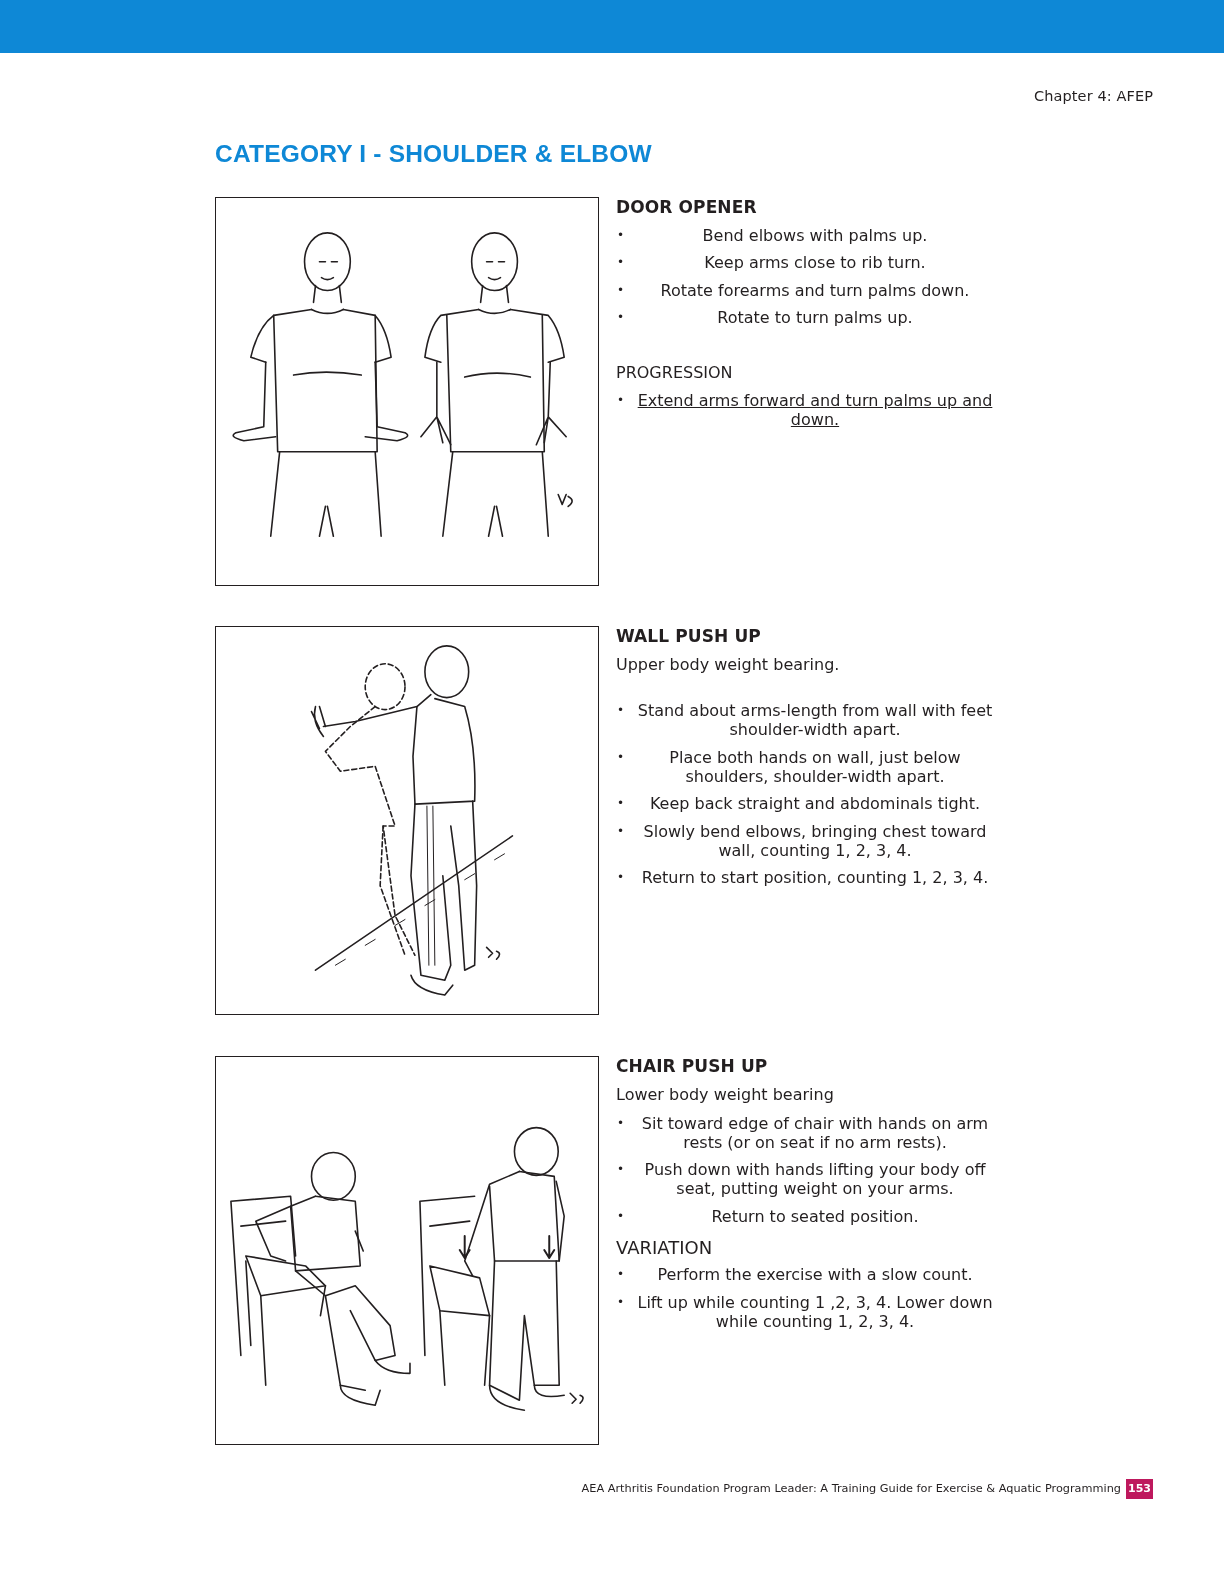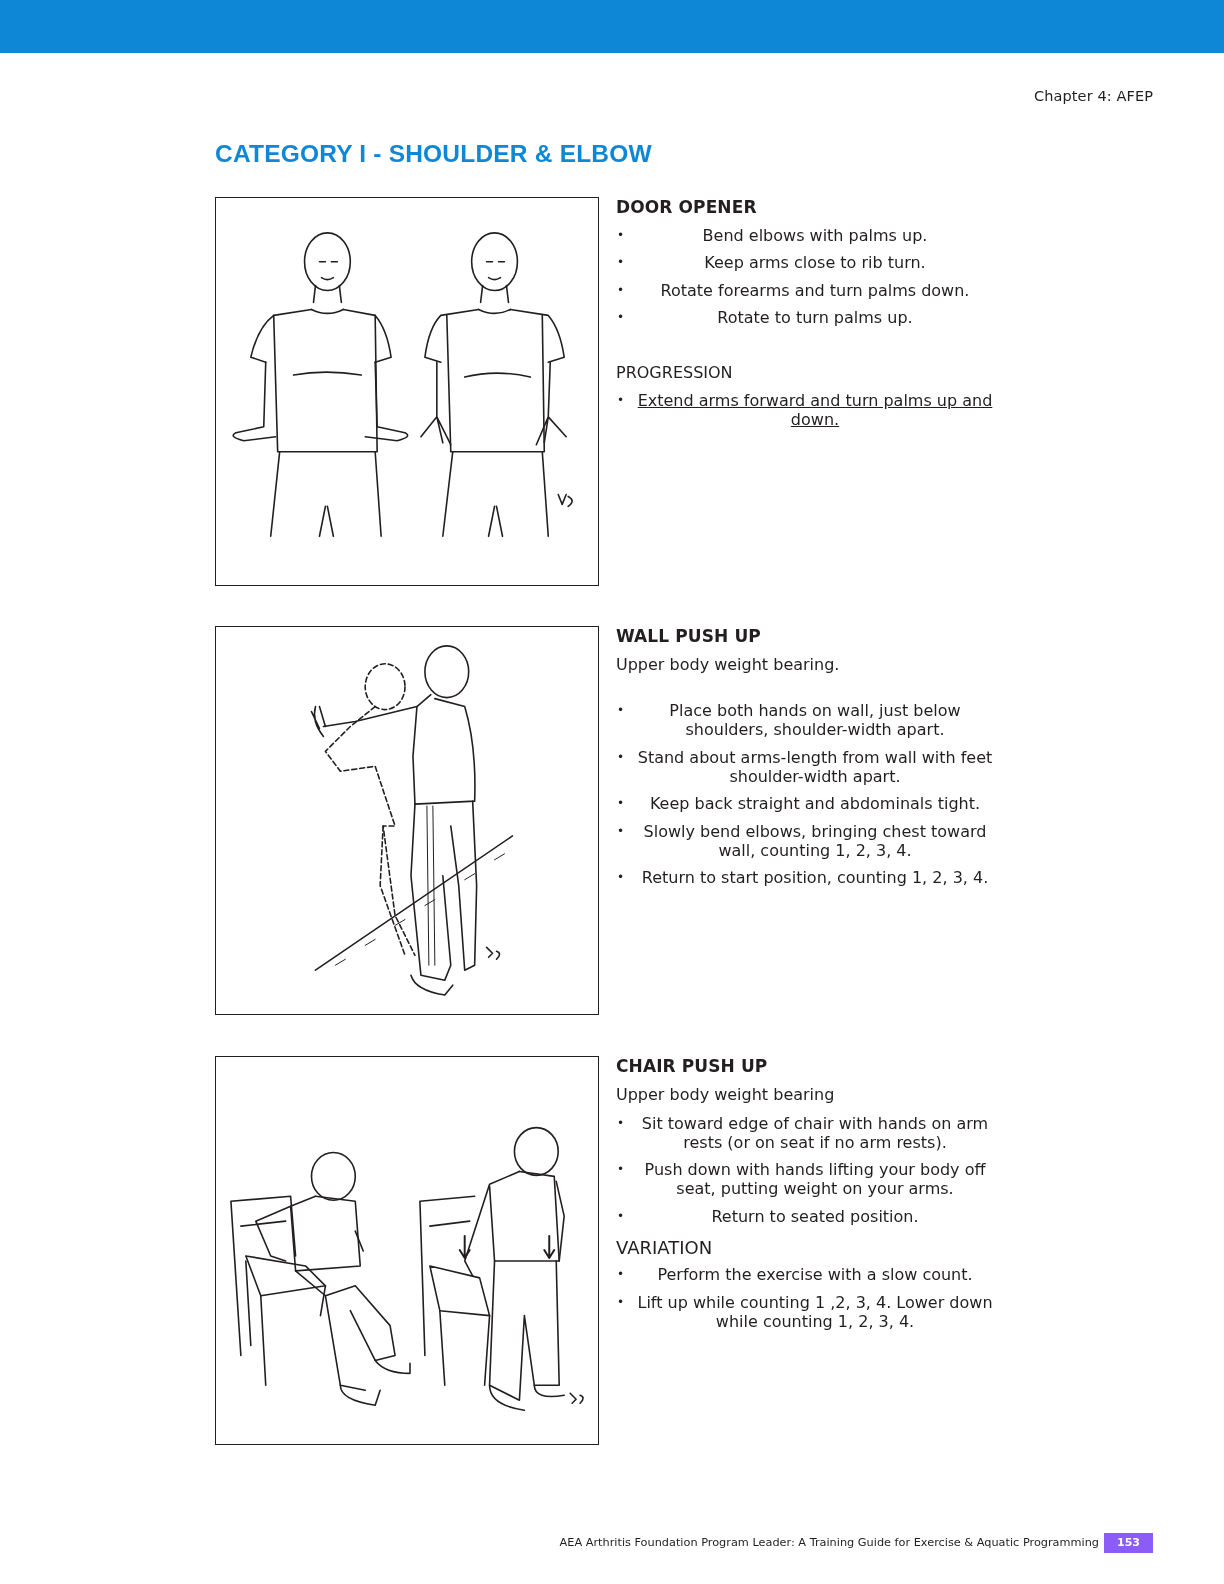--- a/index.html
+++ b/index.html
@@ -18,23 +18,23 @@
 
   .text-col { position: absolute; left: 401px; top: 0; width: 380px; }
   .ex-title { font-weight: bold; font-size: 17px; line-height: 20px; margin-top: 0; letter-spacing: 0.1px; }
   .ex-subtitle { font-size: 16px; line-height: 20px; margin-top: 9px; }
   .sub-heading { font-size: 16px; line-height: 20px; }
   .sub-heading.large { font-size: 18px; }
   ul.bullets { list-style: none; }
   ul.bullets li { position: relative; padding-left: 18px; font-size: 16px; line-height: 19px; margin-top: 8.5px; text-align: center; }
   ul.bullets li::before { content: "•"; position: absolute; left: 1px; top: 0; font-size: 12px; }
 
-  .footer { position: absolute; right: 71px; top: 1532px; height: 21px; display: flex; align-items: center; }
+  .footer { position: absolute; right: 71px; top: 1478px; height: 21px; display: flex; align-items: center; }
   .footer-text { font-size: 11.3px; color: #231f20; margin-right: 5px; }
-  .page-badge { background: #8b5cf6; color: #fff; font-size: 11px; font-weight: bold; padding: 0 13px; height: 20px; line-height: 20px; }
+  .page-badge { background: #be185d; color: #fff; font-size: 11px; font-weight: bold; padding: 0 2px; height: 20px; line-height: 20px; }
 </style>
 </head>
 <body>
 
 <div class="top-bar"></div>
 
 <div class="running-head">Chapter 4: AFEP</div>
 
 <h1 class="category-title">CATEGORY I - SHOULDER &amp; ELBOW</h1>
 
@@ -107,22 +107,22 @@
         <path d="M212 180 L214 340 M218 180 L220 340" stroke-width="1"></path>
         <path d="M196 350 Q200 365 230 370 L238 360"></path>
       </g>
       <path d="M272 322 l6 6 l-4 4 M282 326 q6 2 0 8"></path>
     </svg>
   </div>
   <div class="text-col">
     <h2 class="ex-title">WALL PUSH UP</h2>
     <div class="ex-subtitle">Upper body weight bearing.</div>
     <ul class="bullets" style="margin-top:26px;">
+      <li>Stand about arms-length from wall with feet shoulder-width apart.</li>
       <li>Place both hands on wall, just below shoulders, shoulder-width apart.</li>
-      <li>Stand about arms-length from wall with feet shoulder-width apart.</li>
       <li>Keep back straight and abdominals tight.</li>
       <li>Slowly bend elbows, bringing chest toward wall, counting 1, 2, 3, 4.</li>
       <li>Return to start position, counting 1, 2, 3, 4.</li>
     </ul>
   </div>
 </section>
 
 <section class="exercise" style="top:1056px;">
   <div class="figure-box">
     <svg viewBox="0 0 384 389" fill="none" stroke="#231f20" stroke-width="1.6" stroke-linecap="round" stroke-linejoin="round">
@@ -159,21 +159,21 @@
       </g>
       <g stroke-width="2">
         <path d="M250 180 L250 200 M245 194 L250 202 L255 194"></path>
         <path d="M335 180 L335 200 M330 194 L335 202 L340 194"></path>
       </g>
       <path d="M356 338 l6 6 l-4 4 M366 340 q6 2 0 8"></path>
     </svg>
   </div>
   <div class="text-col">
     <h2 class="ex-title">CHAIR PUSH UP</h2>
-    <div class="ex-subtitle">Upper body weight bearing</div>
+    <div class="ex-subtitle">Lower body weight bearing</div>
     <ul class="bullets" style="">
       <li>Sit toward edge of chair with hands on arm rests (or on seat if no arm rests).</li>
       <li>Push down with hands lifting your body off seat, putting weight on your arms.</li>
       <li>Return to seated position.</li>
     </ul>
     <div class="sub-heading large" style="margin-top:12px;">VARIATION</div>
     <ul class="bullets" style="margin-top:-1px;">
       <li>Perform the exercise with a slow count.</li>
       <li>Lift up while counting 1 ,2, 3, 4.  Lower down while counting 1, 2, 3, 4.</li>
     </ul>

